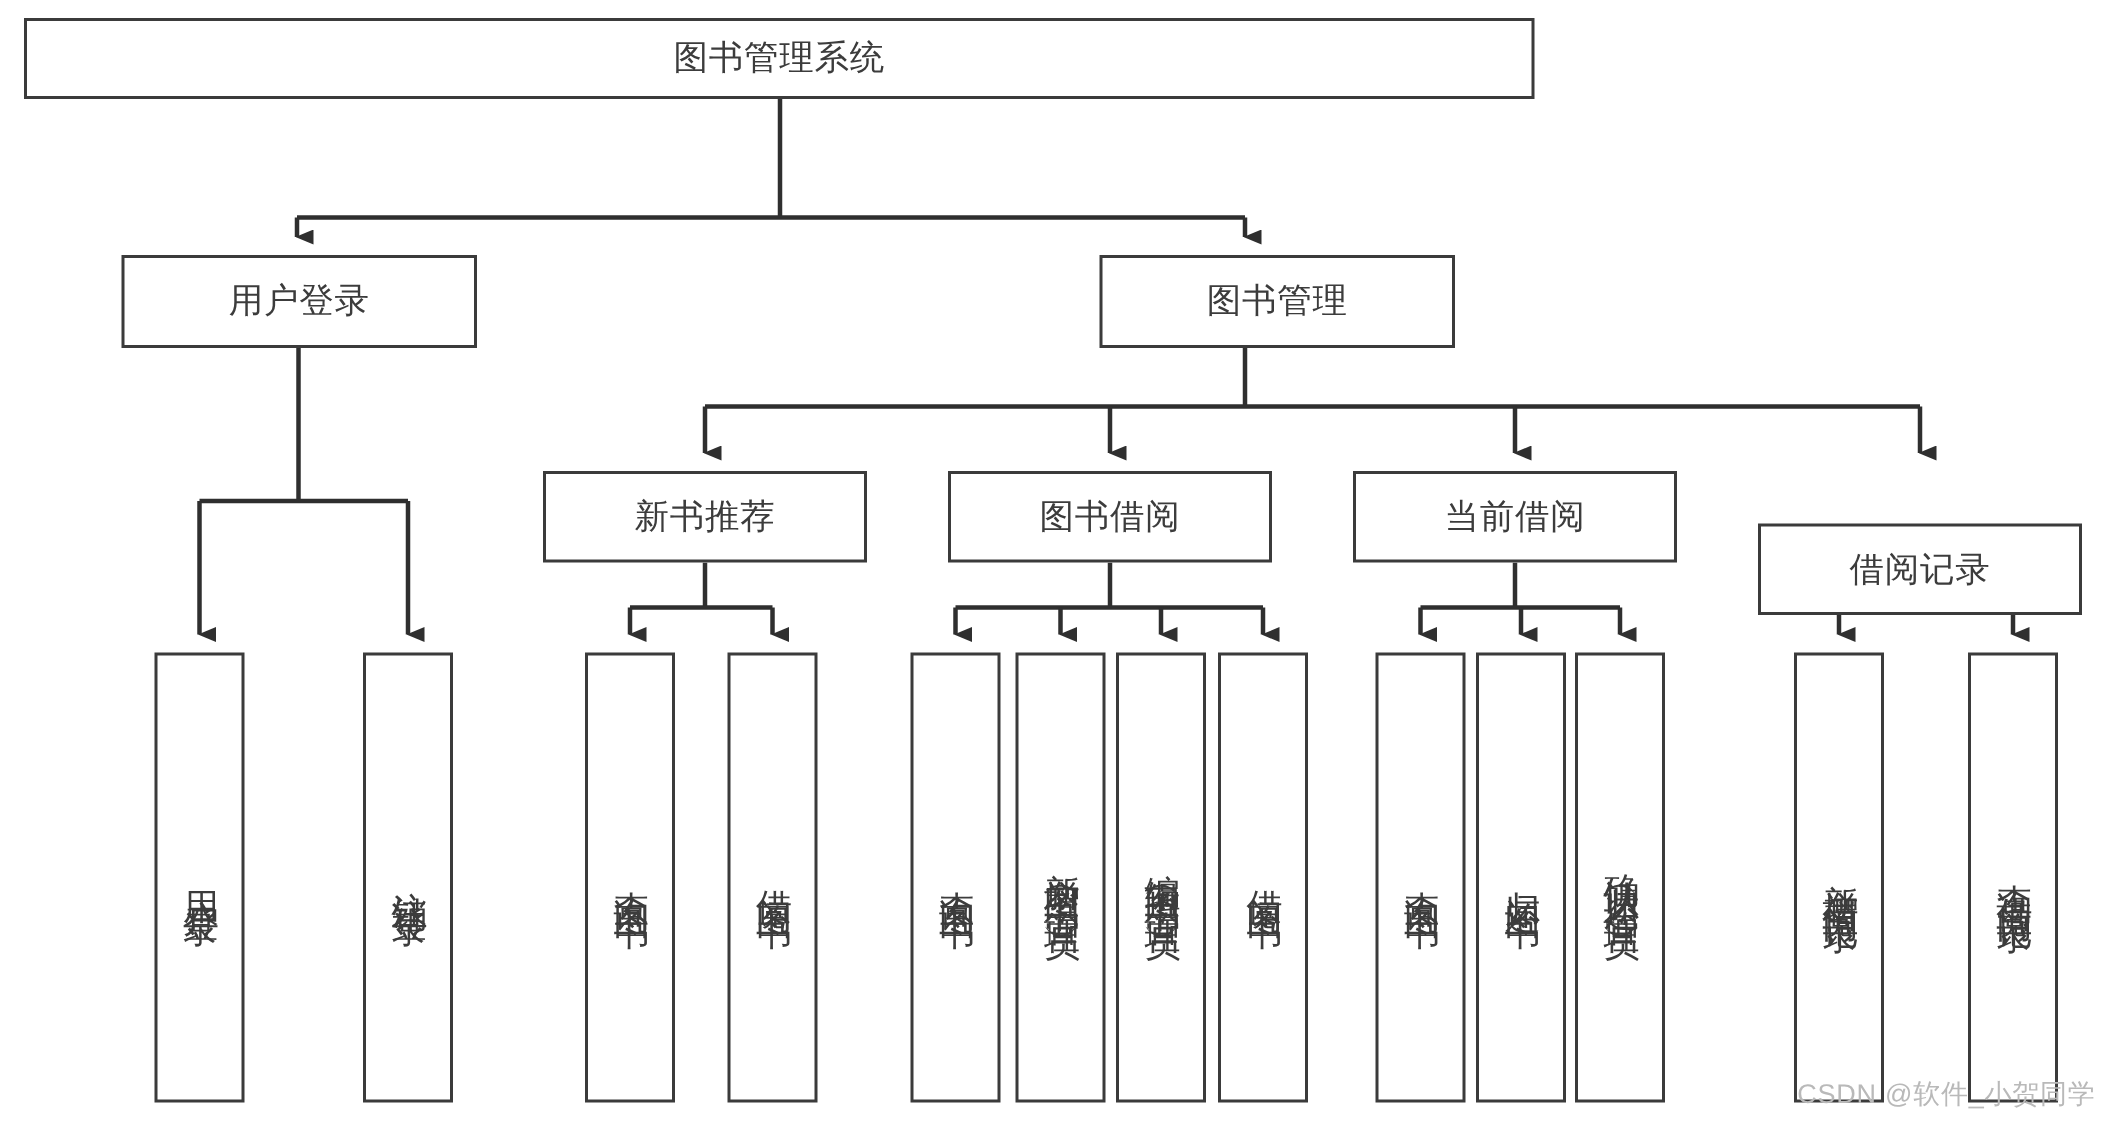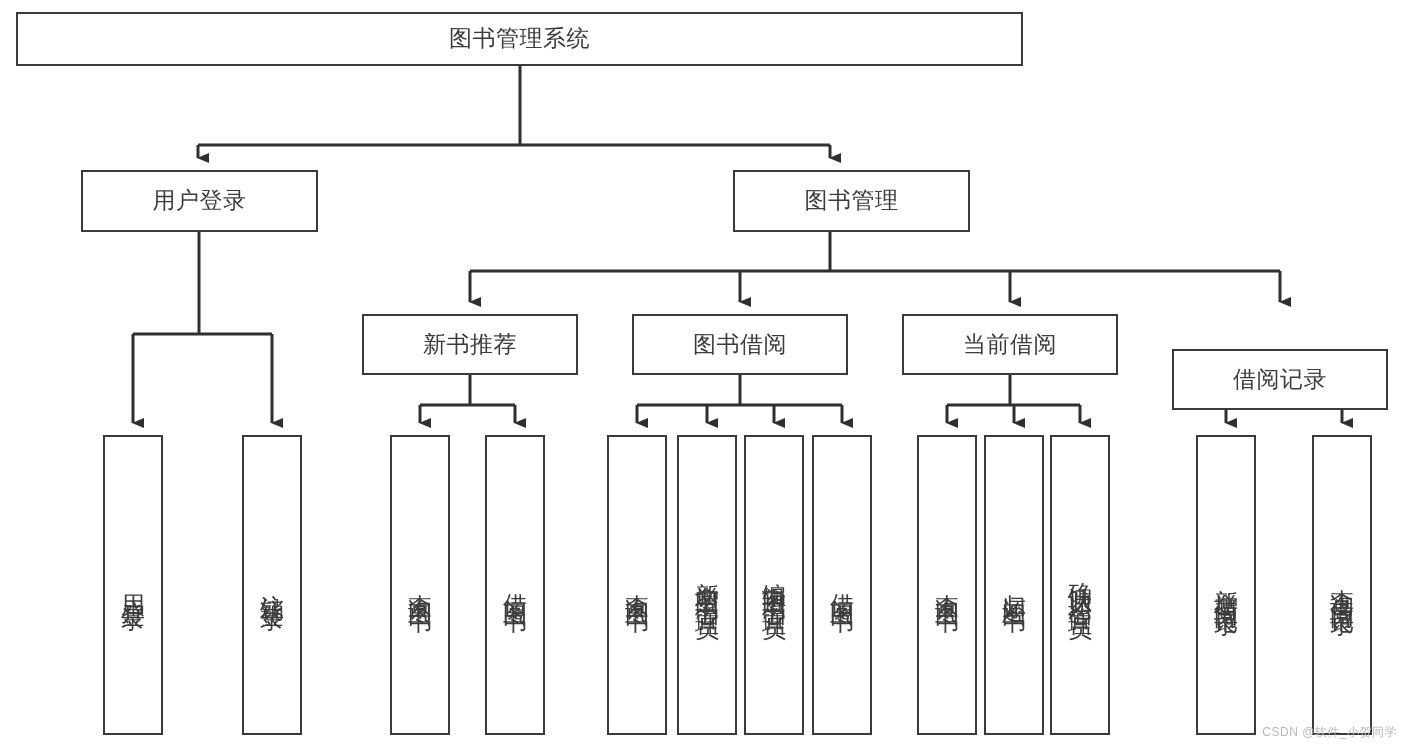--- a/index.html
+++ b/index.html
@@ -54,21 +54,21 @@
     font-size: 24px;
     letter-spacing: 5px;
     line-height: 1.0;
     white-space: nowrap;
     text-align: center;
   }
   #watermark {
     position: absolute;
     right: 8px;
     bottom: 6px;
-    font-size: 12px;
+    font-size: 18px;
     color: #b9b9b9;
     letter-spacing: 0.5px;
     white-space: nowrap;
     font-family: "Liberation Sans", "DejaVu Sans", sans-serif;
   }
 </style>
 </head>
 <body>
 
 <div id="diagram-root">

